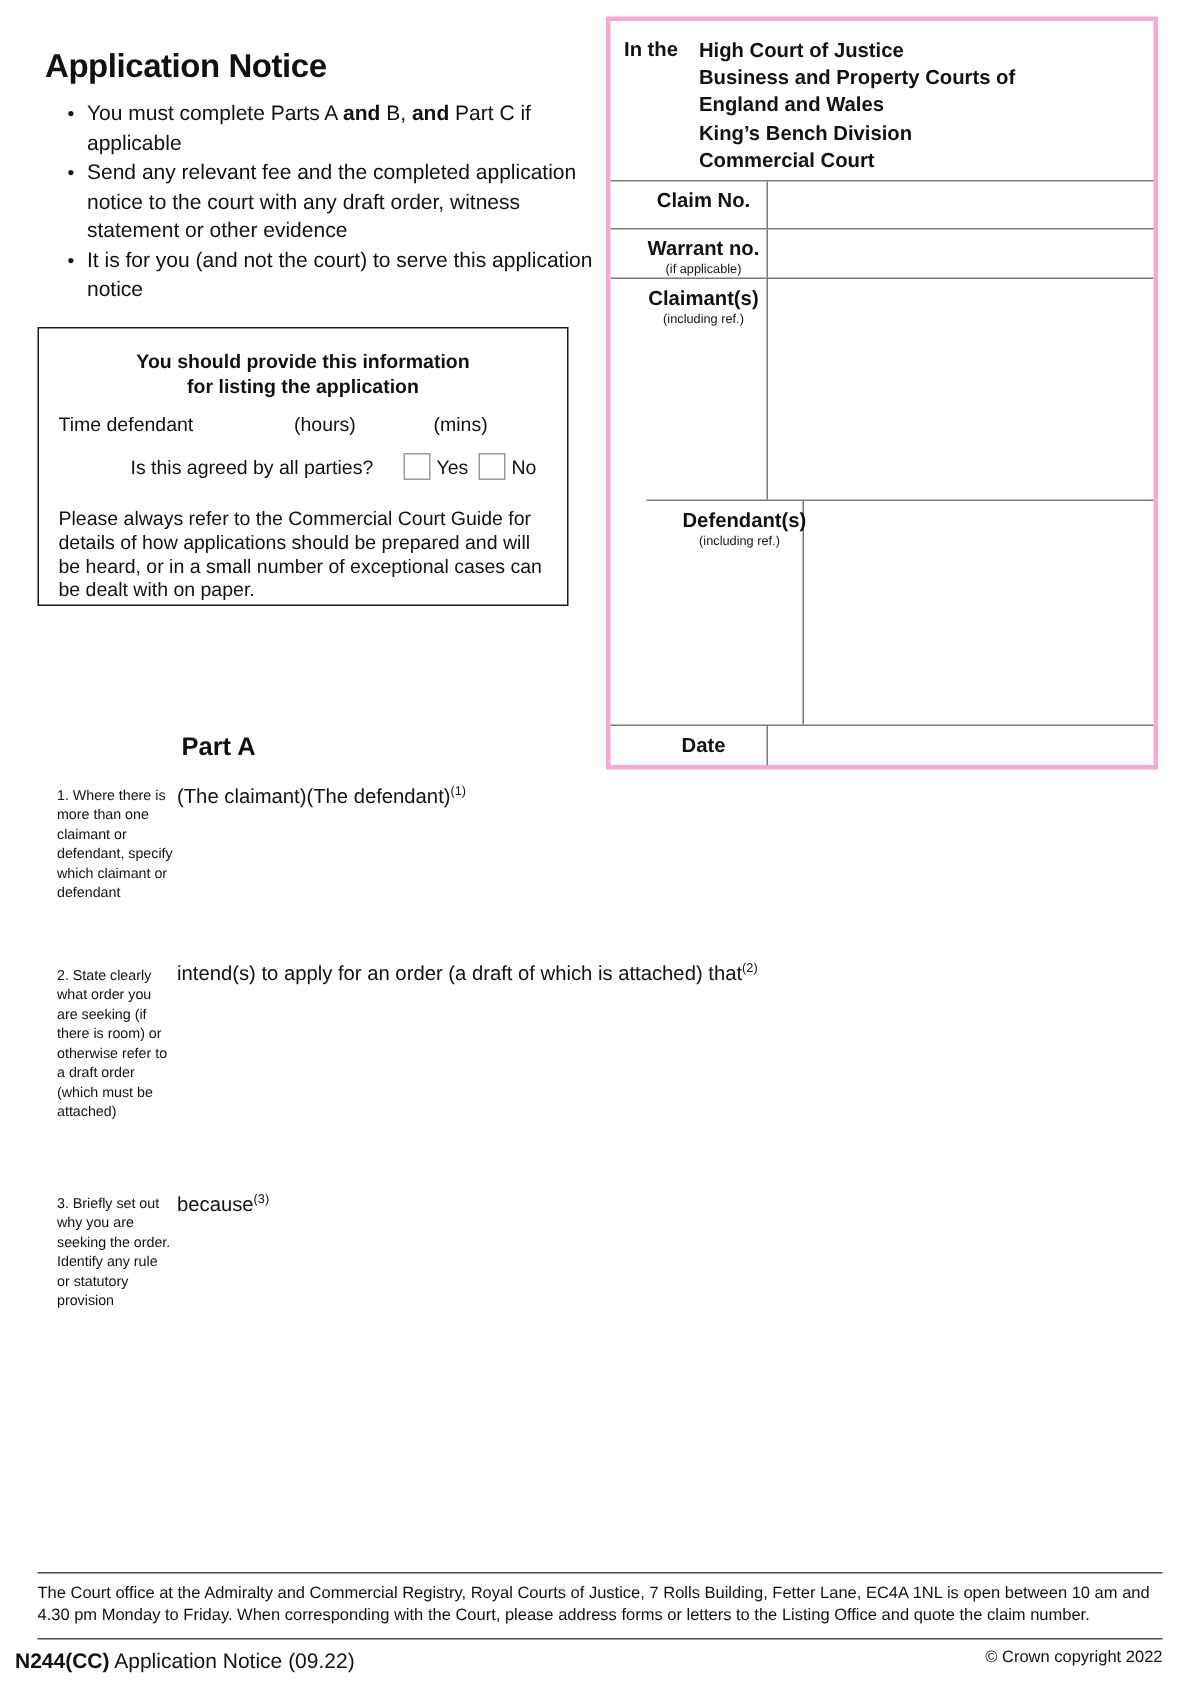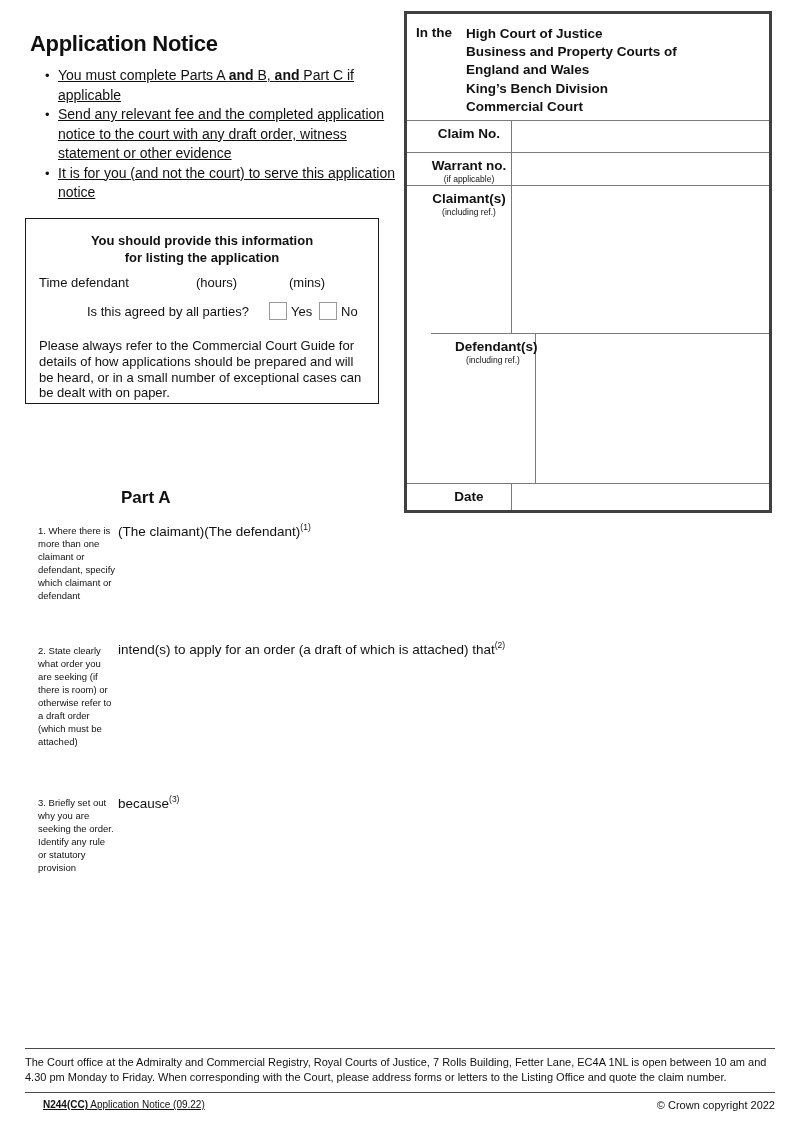--- a/index.html
+++ b/index.html
@@ -12,21 +12,21 @@
 
   
   .page-title {
     position:absolute; left:30px; top:31px;
     font-size:22px; font-weight:bold; letter-spacing:-0.3px;
   }
   .intro-bullets {
     position:absolute; left:58px; top:66px; width:352px;
     font-size:14px; line-height:19.5px; list-style:none;
   }
-  .intro-bullets li { position:relative;text-decoration:underline; }
+  .intro-bullets li { position:relative; }
   .intro-bullets li::before {
     content:"\2022"; position:absolute; left:-13px; top:0; font-size:13px;
   }
 
   
   .listing-box {
     position:absolute; left:25px; top:218px; width:354px; height:186px;
     border:1.5px solid #1a1a1a;
   }
   .lb-heading {
@@ -47,21 +47,21 @@
   .lb-agree .yes-label { position:absolute; left:204px; top:2px; }
   .lb-agree .no-label  { position:absolute; left:254px; top:2px; }
   .lb-note {
     position:absolute; left:13px; top:119px; width:328px;
     font-size:13px; line-height:15.8px;
   }
 
   
   .court-box {
     position:absolute; left:404px; top:11px; width:368px; height:502px;
-    border:3px solid #404040; display:flex; flex-direction:column; background:#fff;
+    border:3px solid #f9a8d4; display:flex; flex-direction:column; background:#fff;
   }
   .ct-header { height:106px; display:flex; padding:11px 8px 0 9px; }
   .ct-header .in-the { font-weight:bold; font-size:13.5px; width:50px; flex:none; }
   .ct-header .court-lines { font-weight:bold; font-size:13.5px; line-height:18.2px; }
   .ct-row { display:flex; border-top:1px solid #7a7a7a; flex:none; }
   .ct-row.claim     { height:32px; }
   .ct-row.warrant   { height:33px; }
   .ct-row.claimant  { height:148px; }
   .ct-row.defendant { height:150px;margin-left:24px; }
   .ct-row.date      { flex:1; }
@@ -95,21 +95,21 @@
   .text-3 { top:794px; }
 
   
   .rule { position:absolute; left:25px; right:25px; border-top:1px solid #4a4a4a; }
   .rule-1 { top:1048px; }
   .rule-2 { top:1092px; }
   .office-note {
     position:absolute; left:25px; top:1055px; width:752px;
     font-size:11px; line-height:14.5px;
   }
-  .form-line { position:absolute; left:43px; top:1099px; font-size:10px;text-decoration:underline; }
+  .form-line { position:absolute; left:10px; top:1099px; font-size:14px; }
   .copyright { position:absolute; right:25px; top:1099px; font-size:11px; }
 </style>
 </head>
 <body>
 
 <h1 class="page-title">Application Notice</h1>
 
 <ul class="intro-bullets">
   <li><span>You must complete Parts A </span><b>and</b><span> B, </span><b>and</b><span> Part C if applicable</span></li>
   <li>Send any relevant fee and the completed application notice to the court with any draft order, witness statement or other evidence</li>

